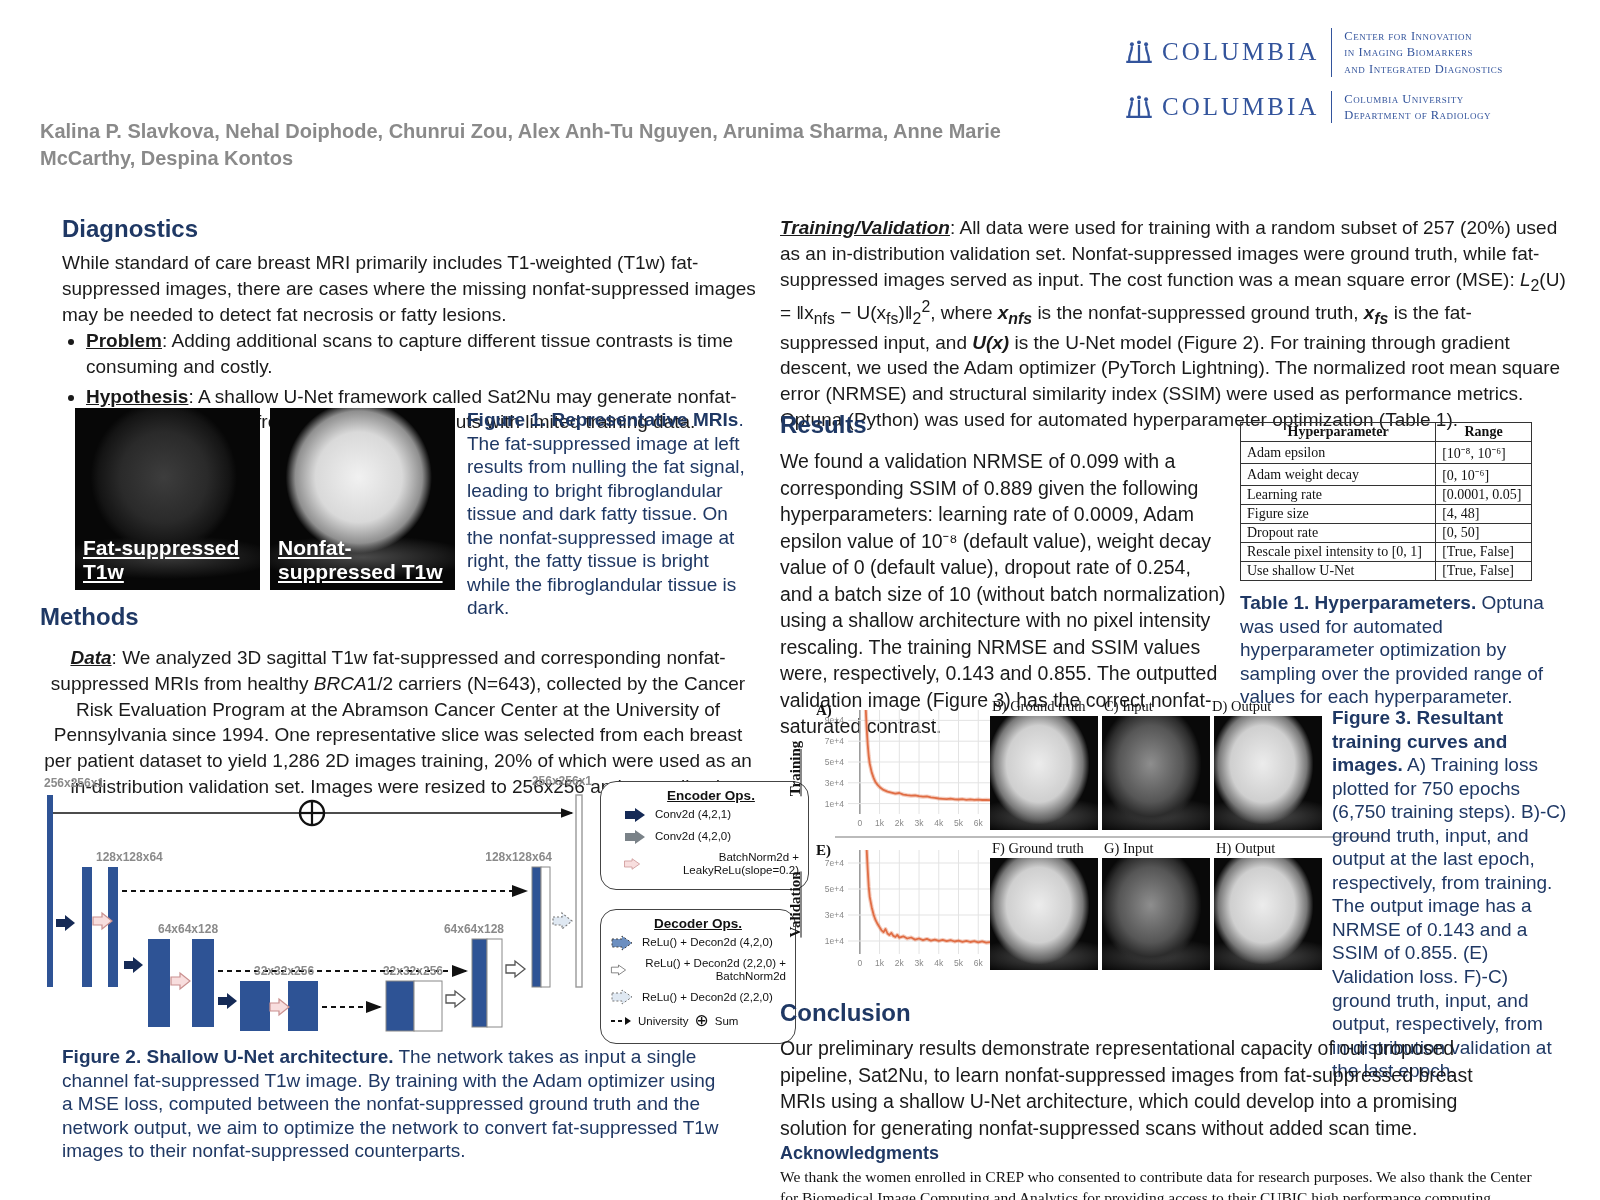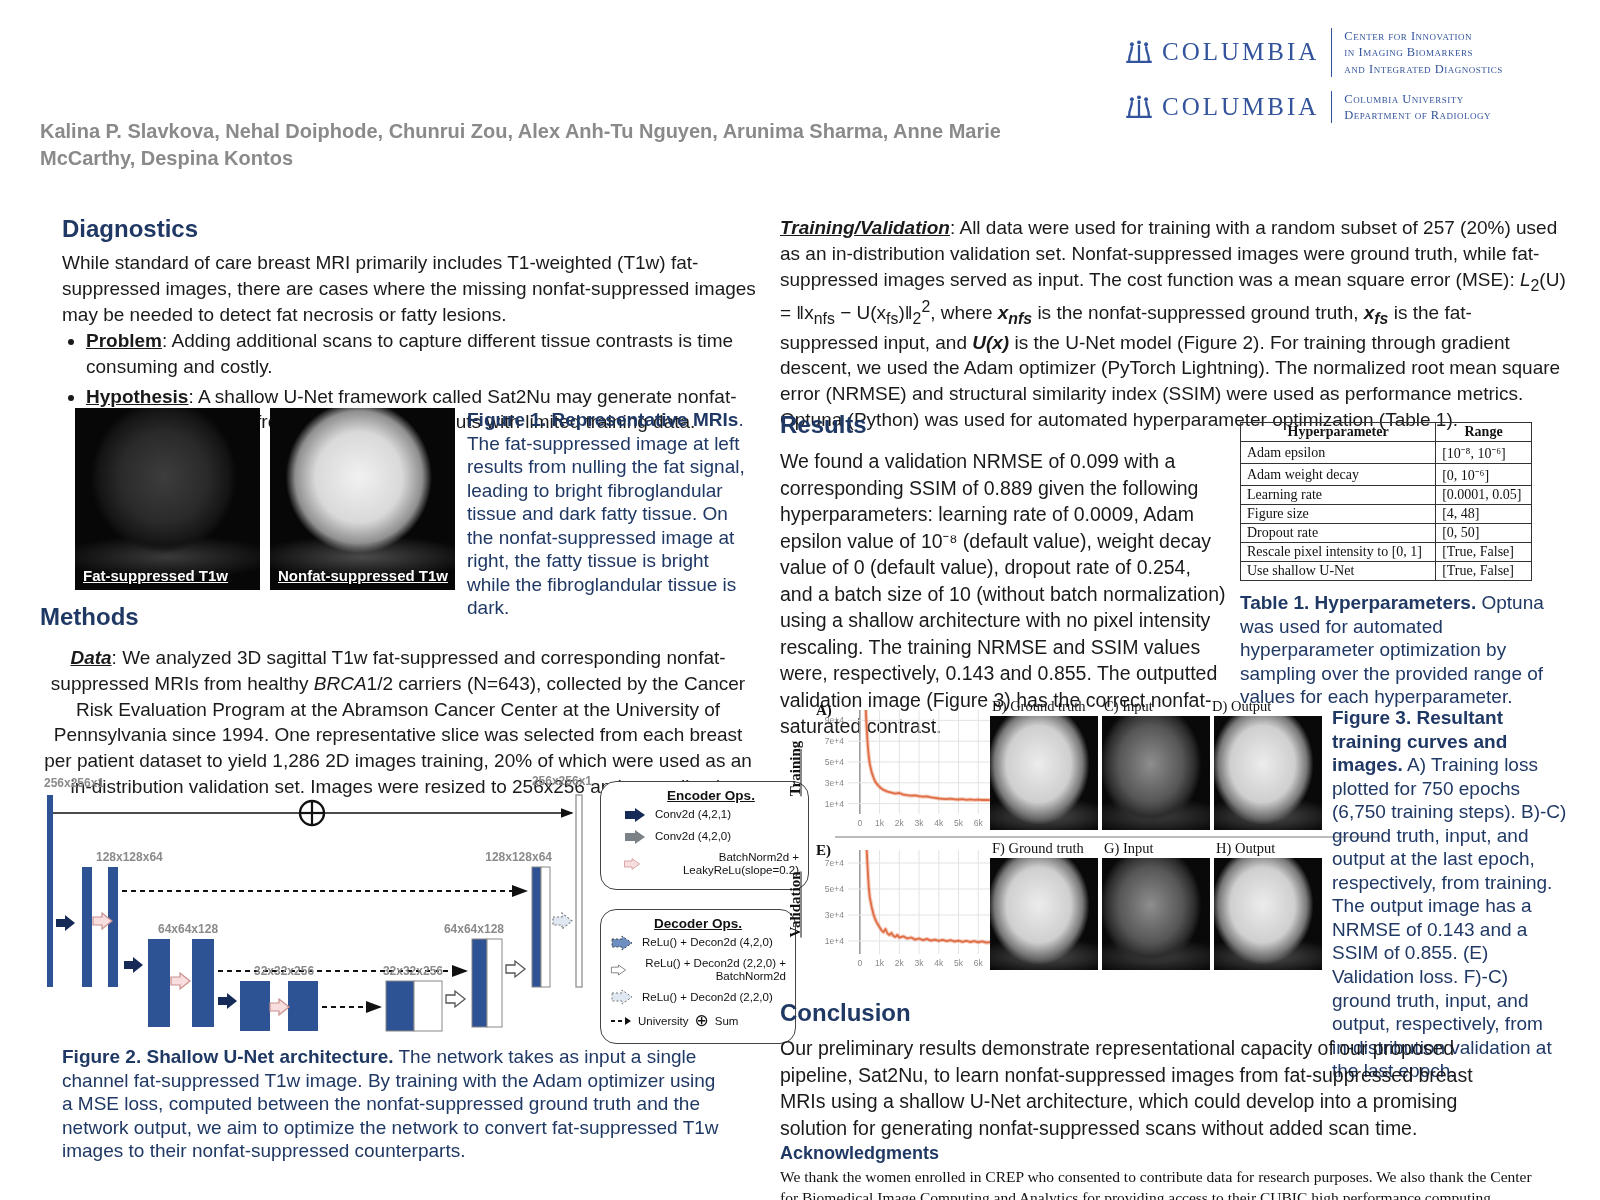--- a/index.html
+++ b/index.html
@@ -26,21 +26,21 @@
   .body-txt{font-size:19px;line-height:1.36;}
   ul.blist{margin:0;padding-left:24px;}
   ul.blist li{margin-bottom:4px;}
   .u{text-decoration:underline;}
   .cap{color:#1f3864;font-size:19px;line-height:1.24;}
   .cap b{color:#1f3864;}
   
   .fig1-row{display:flex;gap:10px;}
   .mri{position:relative;background:#0a0a0a;}
   .mri-lab{position:absolute;left:8px;bottom:6px;color:#fff;font-weight:bold;
-           font-size:15px;text-decoration:underline;margin-top:26px;}
+           font-size:21px;text-decoration:underline;margin-top:26px;}
   .mri-fatsat{background:
       radial-gradient(52% 55% at 48% 38%, #3d3d3d 0%, #2a2a2a 45%, #141414 68%, rgba(0,0,0,0) 76%),
       radial-gradient(80% 16% at 50% 82%, #3a3a3a 0%, rgba(0,0,0,0) 75%),
       #070707;}
   .mri-nonfat{background:
       radial-gradient(52% 55% at 48% 38%, #f1f1f1 0%, #d9d9d9 45%, #8f8f8f 66%, rgba(0,0,0,0) 76%),
       radial-gradient(80% 16% at 50% 82%, #4a4a4a 0%, rgba(0,0,0,0) 75%),
       #070707;}
   .mri-h-bright{background:
       radial-gradient(62% 70% at 45% 42%, #ececec 0%, #cfcfcf 48%, #777 66%, rgba(0,0,0,0) 76%),

